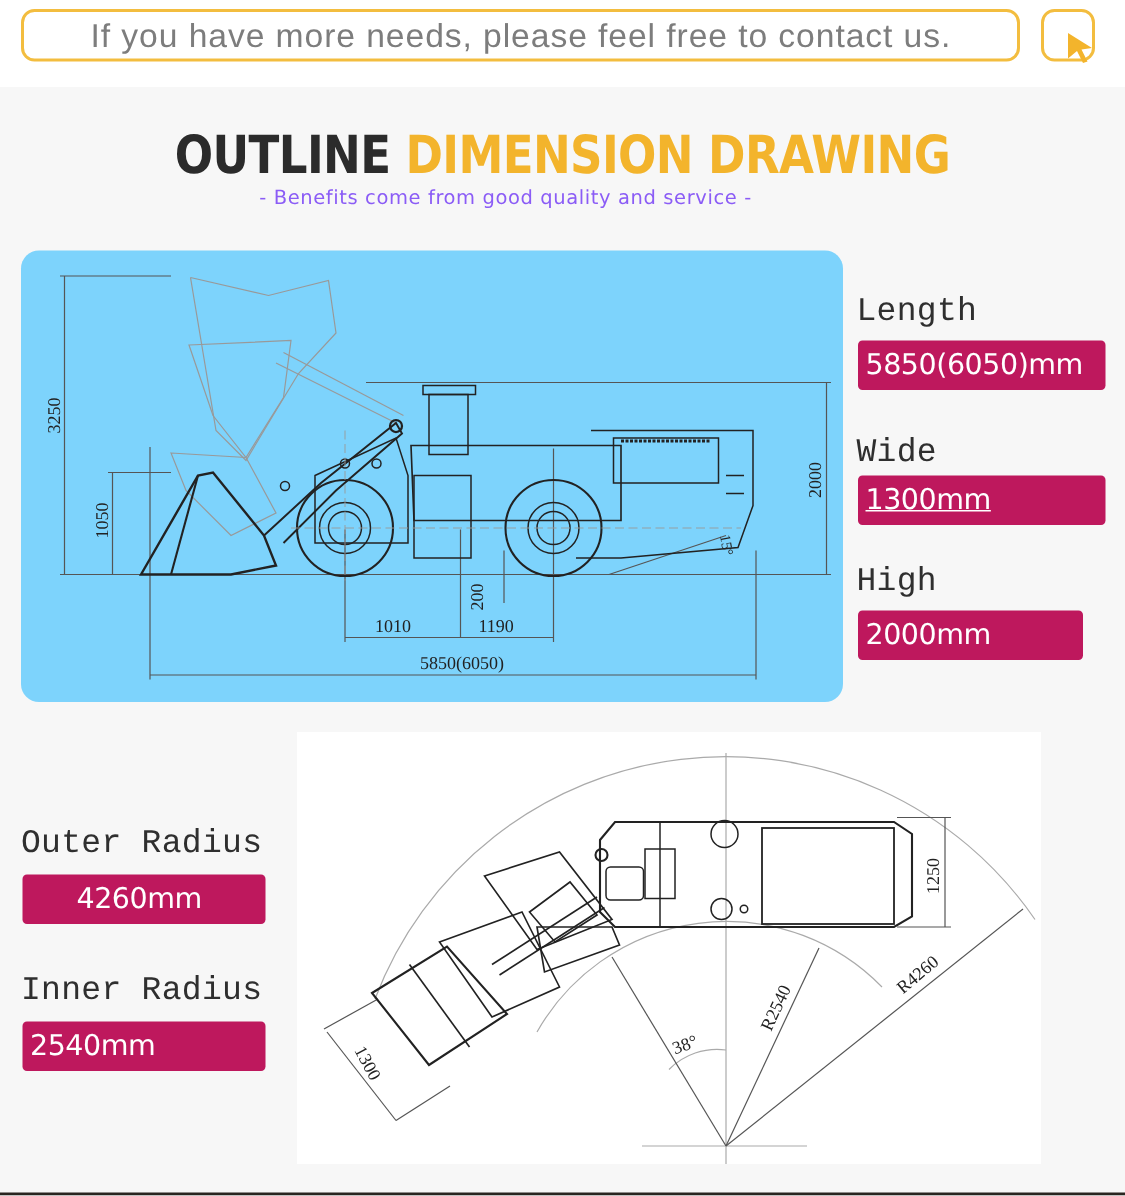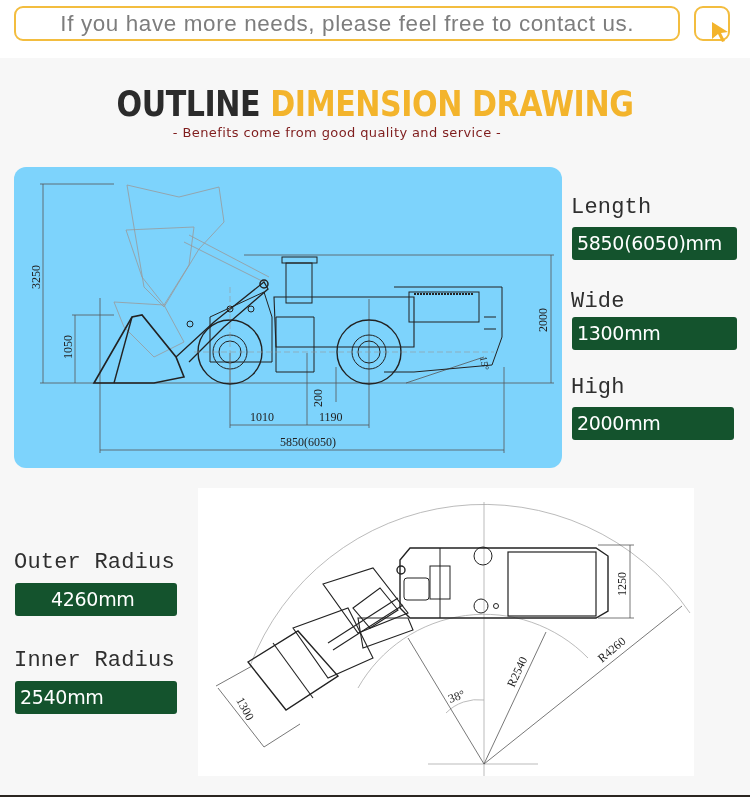--- a/index.html
+++ b/index.html
@@ -25,39 +25,39 @@
   .headline {
     position: absolute; left: 0; top: 84px; width: 750px; text-align: center;
     font-family: "DejaVu Sans", sans-serif; font-weight: bold; font-size: 35px;
     letter-spacing: -0.5px; transform: scaleX(0.86); transform-origin: 375px 0;
     line-height: 40px;
   }
   .headline .dark { color: #2b2b2b; }
   .headline .gold { color: #f3b42c; }
   .subline {
     position: absolute; left: 0; top: 125px; width: 674px; text-align: center;
-    font-family: "DejaVu Sans", sans-serif; font-size: 13px; color: #7f1d1d; letter-spacing: 0.4px;
+    font-family: "DejaVu Sans", sans-serif; font-size: 13px; color: #8b5cf6; letter-spacing: 0.4px;
   }
 
   .card1 {
     position: absolute; left: 14px; top: 167px; width: 548px; height: 301px;
     background: #7dd3fc; border-radius: 12px;
   }
   .card2 {
     position: absolute; left: 198px; top: 488px; width: 496px; height: 288px;
     background: #fff;
   }
   .card1 svg, .card2 svg { position: absolute; left: 0; top: 0; }
 
   .spec-label {
     position: absolute; font-family: Liberation Mono, monospace; font-size: 22px;
     color: #2f2f2f; letter-spacing: 0.2px;
   }
   .spec-value {
-    position: absolute; background: #14532d; color: #fff; border-radius: 3px;
+    position: absolute; background: #be185d; color: #fff; border-radius: 3px;
     font-family: "DejaVu Sans", sans-serif; font-size: 19px; line-height: 33px;
     padding-left: 5px; letter-spacing: -0.3px;
   }
   .bottom-edge { position: absolute; left: 0; top: 795px; width: 750px; height: 2px; background: #2a2520; }
 </style>
 </head>
 <body>
 
 <div class="topbar">
   <div class="contact-pill">
@@ -150,23 +150,23 @@
       <text x="266" y="279">5850(6050)</text>
       <text transform="translate(533,165) rotate(-90)">2000</text>
       <text transform="translate(466,190) rotate(80)" font-size="10">15°</text>
     </g>
   </svg>
 </div>
 
 <div class="spec-label" style="left:571px; top:195px;">Length</div>
 <div class="spec-value" style="left:572px; top:227px; width:165px;">5850(6050)mm</div>
 <div class="spec-label" style="left:571px; top:289px;">Wide</div>
-<div class="spec-value" style="left:572px; top:317px; width:165px;">1300mm</div>
+<div class="spec-value" style="left:572px; top:317px; width:165px;text-decoration:underline;">1300mm</div>
 <div class="spec-label" style="left:571px; top:375px;">High</div>
-<div class="spec-value" style="left:572px; top:407px; width:162px;">2000mm</div>
+<div class="spec-value" style="left:572px; top:407px; width:150px;">2000mm</div>
 
 <div class="card2">
   <svg width="496" height="288" viewBox="0 0 496 288" fill="none" stroke="#222" stroke-width="1">
 
     <g stroke="#aaa" stroke-width="0.8">
       <path d="M52 178 A 250 250 0 0 1 492 125"></path>
       <path d="M160 200 A 145 145 0 0 1 390 170"></path>
       <line x1="286" y1="14" x2="286" y2="288"></line>
       <line x1="230" y1="276" x2="340" y2="276"></line>
       <path d="M248 225 A 45 45 0 0 1 286 212"></path>

